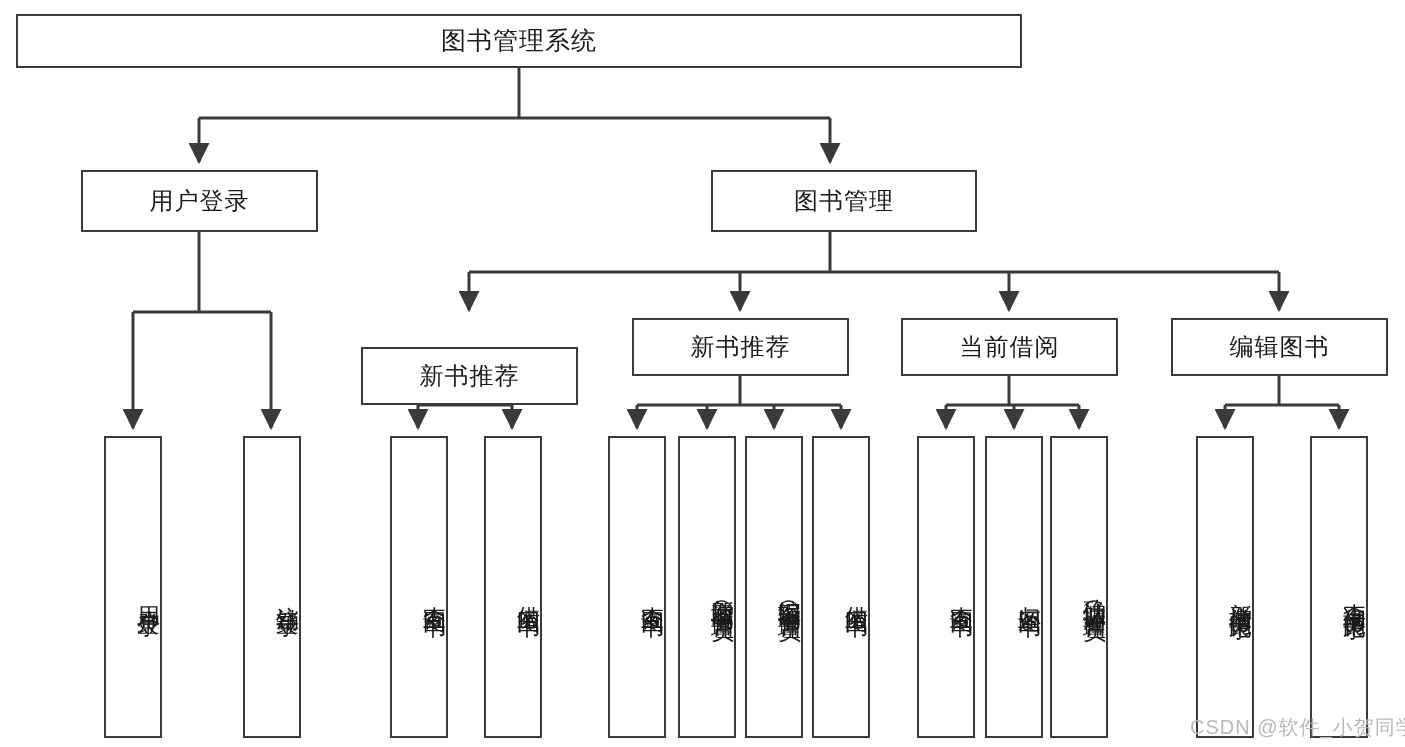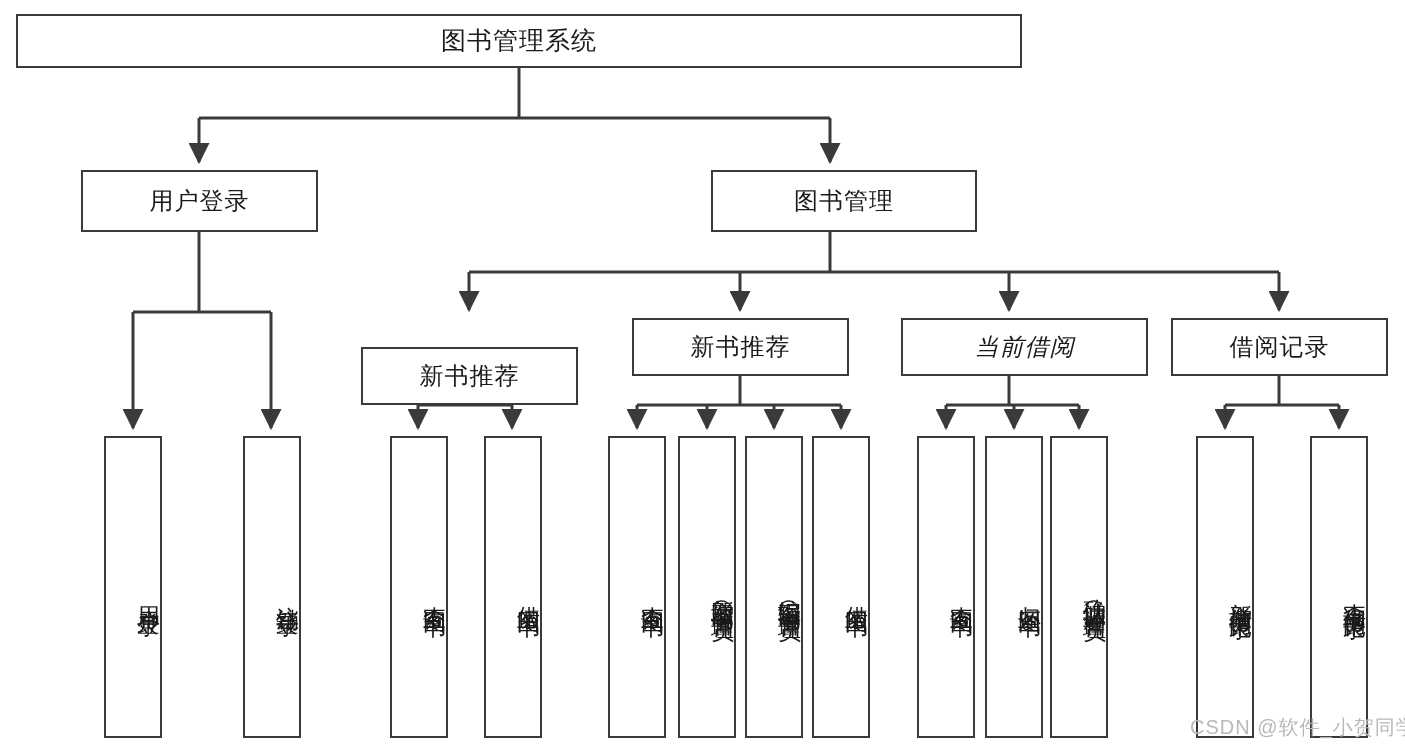--- a/index.html
+++ b/index.html
@@ -138,25 +138,25 @@
   <div class="node horiz" style="left:711px; top:170px; width:266px; height:62px;">
     <span>图书管理</span>
   </div>
 
   <div class="node horiz" style="left:361px; top:318px; width:217px; height:58px;margin-top:29px;">
     <span>新书推荐</span>
   </div>
   <div class="node horiz" style="left:632px; top:318px; width:217px; height:58px;">
     <span>新书推荐</span>
   </div>
-  <div class="node horiz" style="left:901px; top:318px; width:247px; height:58px;font-style:italic;">
+  <div class="node horiz" style="left:901px; top:318px; width:217px; height:58px;">
     <span>当前借阅</span>
   </div>
   <div class="node horiz" style="left:1171px; top:318px; width:217px; height:58px;">
-    <span>借阅记录</span>
+    <span>编辑图书</span>
   </div>
 
   <div class="node vert" style="left:104px; top:436px; width:58px; height:302px;">
     <span class="vlabel">用户登录</span>
   </div>
   <div class="node vert" style="left:243px; top:436px; width:58px; height:302px;">
     <span class="vlabel">注销登录</span>
   </div>
 
   <div class="node vert" style="left:390px; top:436px; width:58px; height:302px;">

